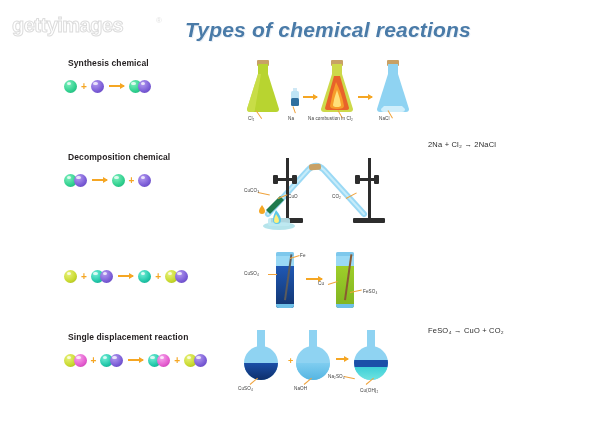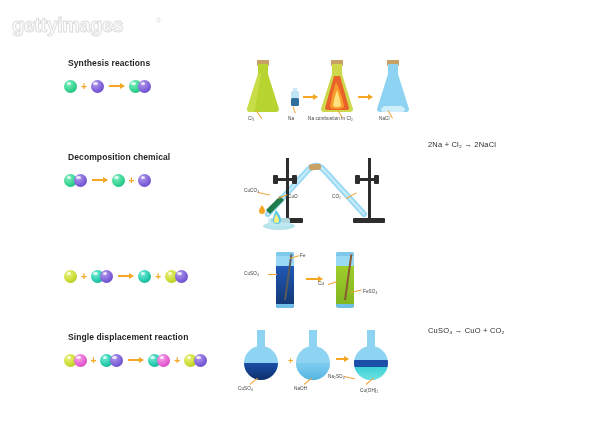--- a/index.html
+++ b/index.html
@@ -110,23 +110,24 @@
   .burner { position:absolute; }
 </style>
 </head>
 <body>
 
 <div id="stage">
 
   <div class="watermark">gettyimages</div>
   <div class="wm-tm">®</div>
 
+  <div class="title">Types of chemical reactions</div>
 
   <div class="row" id="row1">
-    <div class="row-label">Synthesis reactions</div>
+    <div class="row-label">Synthesis chemical</div>
 
     <div class="mol">
       <span class="ball" style="background:radial-gradient(circle at 35% 30%, #7df0bd, #2fcf8e 60%, #19a873)"></span>
       <span class="op">+</span>
       <span class="ball" style="background:radial-gradient(circle at 35% 30%, #b49af0, #7a5cd6 60%, #5a3cb4)"></span>
       <span class="arrow-m"></span>
       <span class="pair">
         <span class="ball" style="background:radial-gradient(circle at 35% 30%, #7df0bd, #2fcf8e 60%, #19a873)"></span>
         <span class="ball" style="background:radial-gradient(circle at 35% 30%, #b49af0, #7a5cd6 60%, #5a3cb4)"></span>
       </span>
@@ -243,21 +244,21 @@
 
       <div class="lead" style="left:12px; top:40px; width:12px; transform:rotate(12deg);"></div>
       <div class="lead" style="left:32px; top:46px; width:10px; transform:rotate(-22deg);"></div>
       <div class="lead" style="left:100px; top:46px; width:12px; transform:rotate(-28deg);"></div>
 
       <div class="cap-label" style="left:-2px; top:36px;">CuCO₃</div>
       <div class="cap-label" style="left:42px; top:42px;">CuO</div>
       <div class="cap-label" style="left:86px; top:42px;">CO₂</div>
     </div>
 
-    <div class="equation" id="eq2">CuSO₄ → CuO + CO₂</div>
+    <div class="equation" id="eq2">FeSO₄ → CuO + CO₂</div>
   </div>
 
   <div class="row" id="row3">
 
     <div class="mol">
       <span class="ball" style="background:radial-gradient(circle at 35% 30%, #e8f27a, #c8d92e 60%, #9aac16)"></span>
       <span class="op">+</span>
       <span class="pair">
         <span class="ball" style="background:radial-gradient(circle at 35% 30%, #74efd8, #21c6a8 60%, #109a84)"></span>
         <span class="ball" style="background:radial-gradient(circle at 35% 30%, #b49af0, #7a5cd6 60%, #5a3cb4)"></span>

